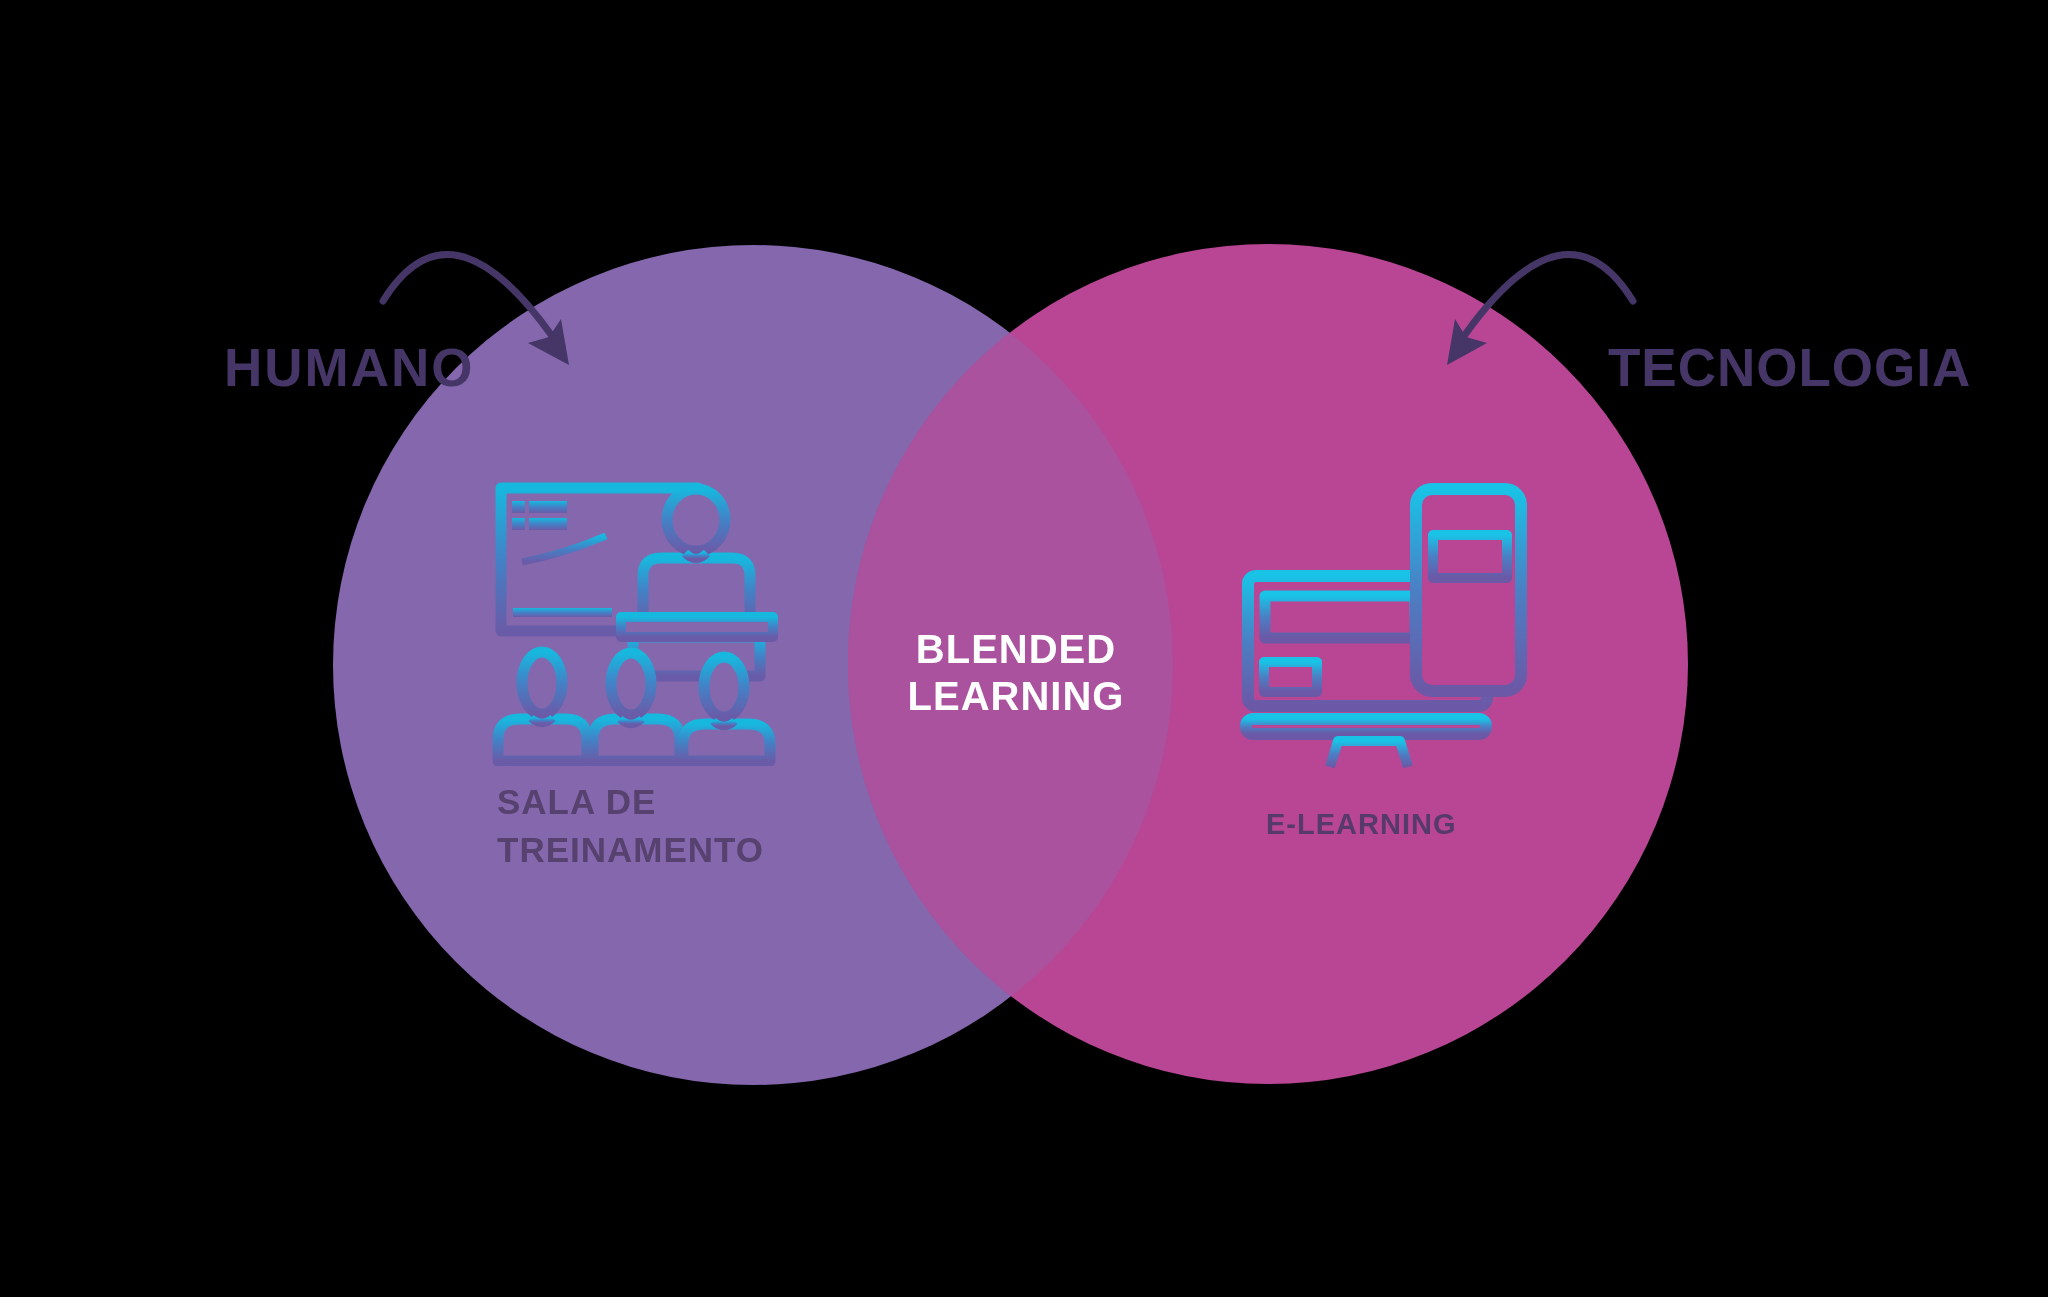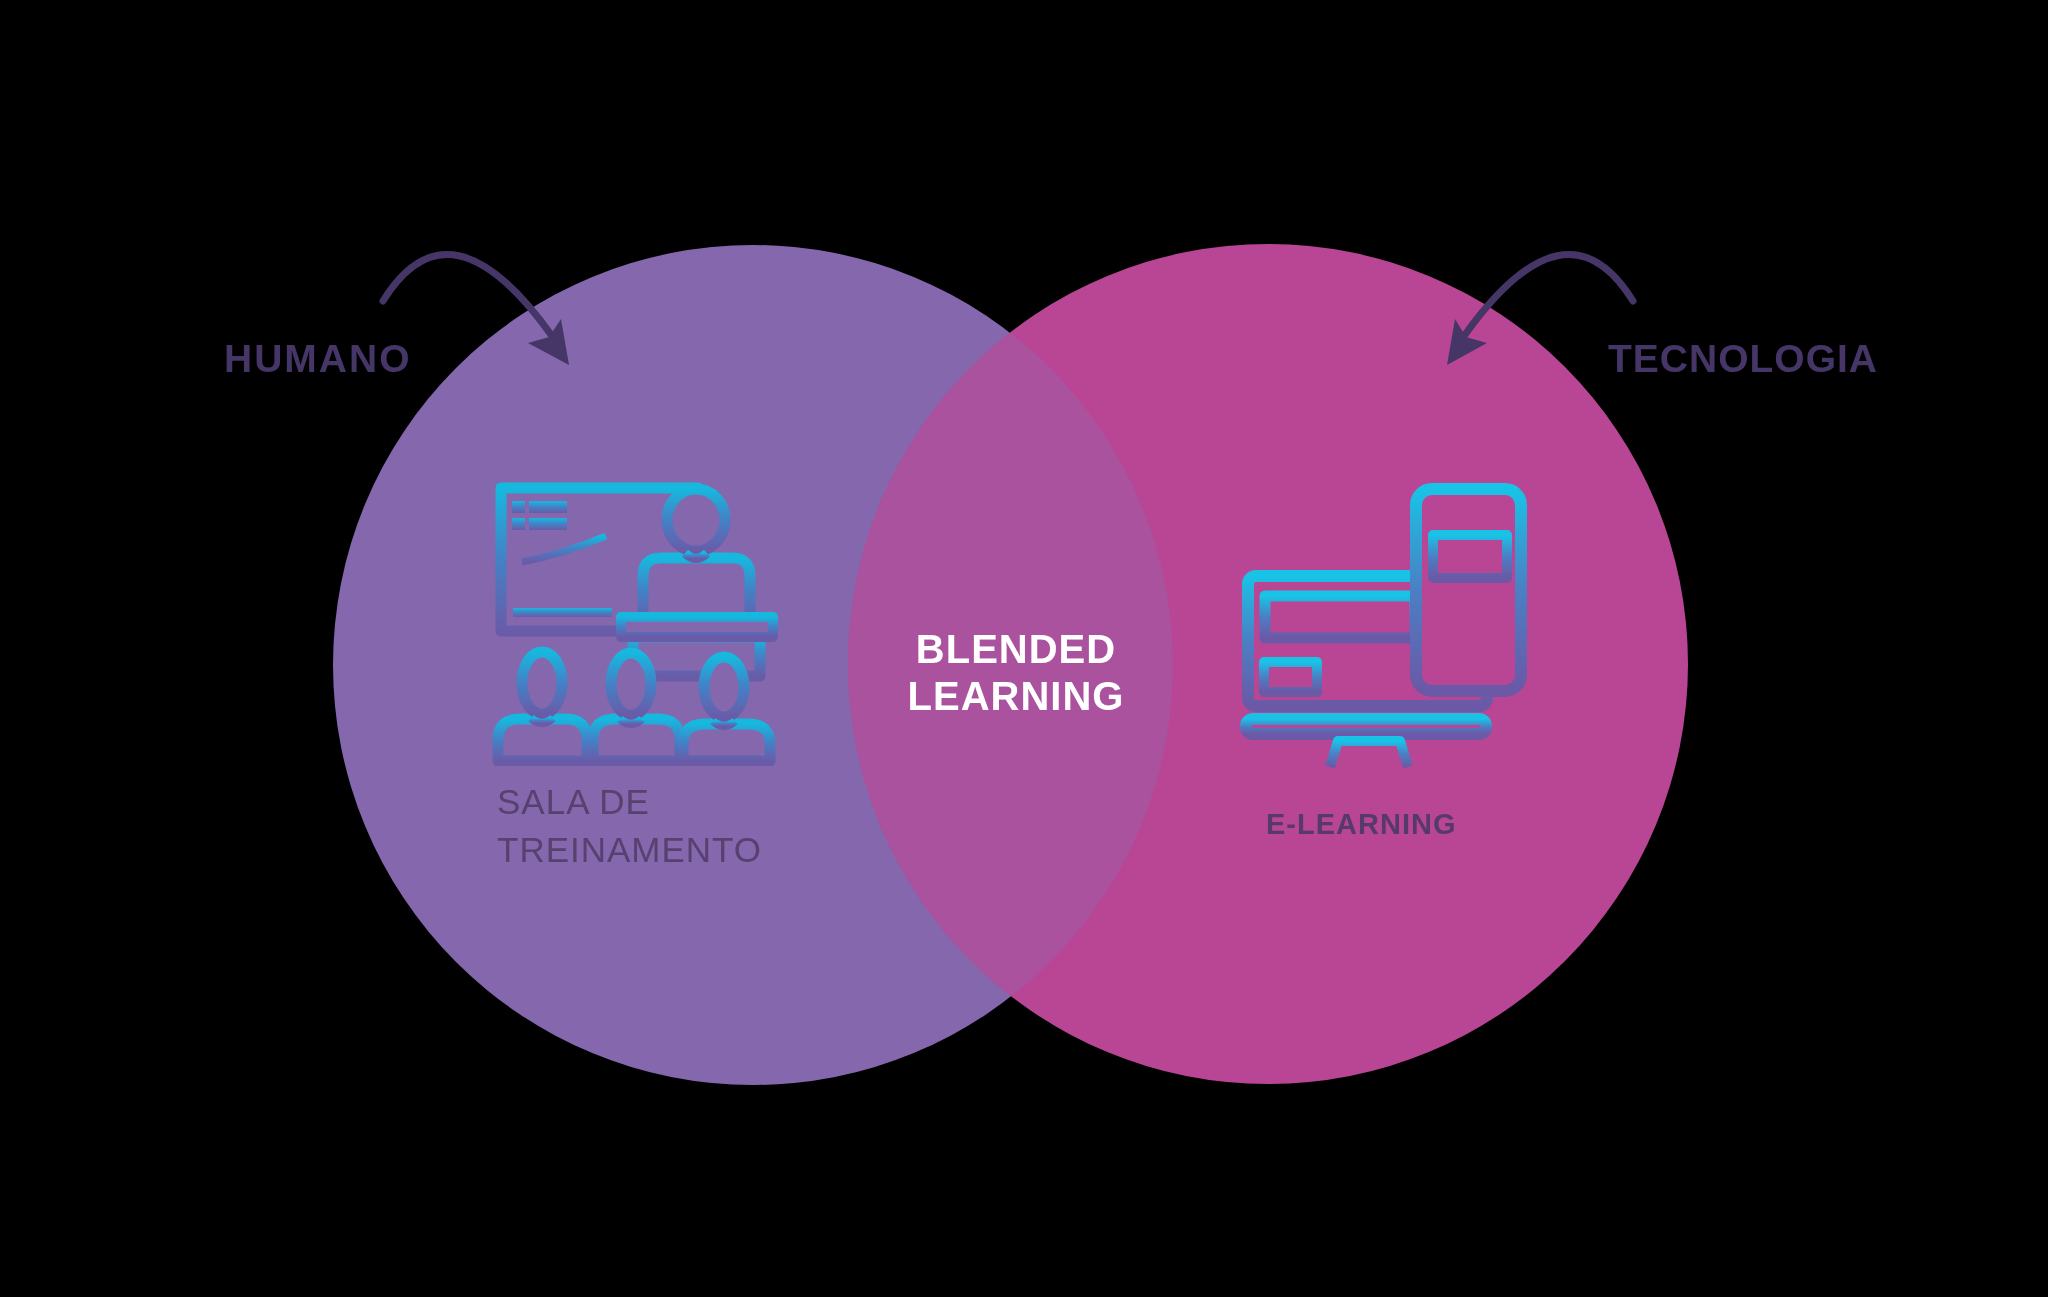--- a/index.html
+++ b/index.html
@@ -5,32 +5,32 @@
   html,body{margin:0;padding:0;background:#000;}
   #canvas{
     position:relative;
     width:2048px;height:1297px;
     background:#000000;
     overflow:hidden;
     font-family:"Liberation Sans", sans-serif;
   }
   .abs{position:absolute;}
   .annotation{
-    font-size:39px;font-weight:bold;letter-spacing:2px;
+    font-size:53px;font-weight:bold;letter-spacing:2px;
     color:#453667;white-space:nowrap;
   }
   .overlap-label{
     left:866px;top:626px;width:300px;
     text-align:center;
     font-size:40px;line-height:47px;font-weight:bold;letter-spacing:1px;
     color:#ffffff;
   }
   .left-circle-label{
     left:497px;top:778px;
-    font-size:35px;line-height:48px;font-weight:normal;letter-spacing:1px;
+    font-size:35px;line-height:48px;font-weight:bold;letter-spacing:1px;
     color:#57416F;text-align:left;white-space:nowrap;
   }
   .right-circle-label{
     left:1266px;top:808px;
     font-size:29px;font-weight:bold;letter-spacing:1px;
     color:#573A6C;white-space:nowrap;
   }
   svg{display:block;}
 </style>
 </head>

